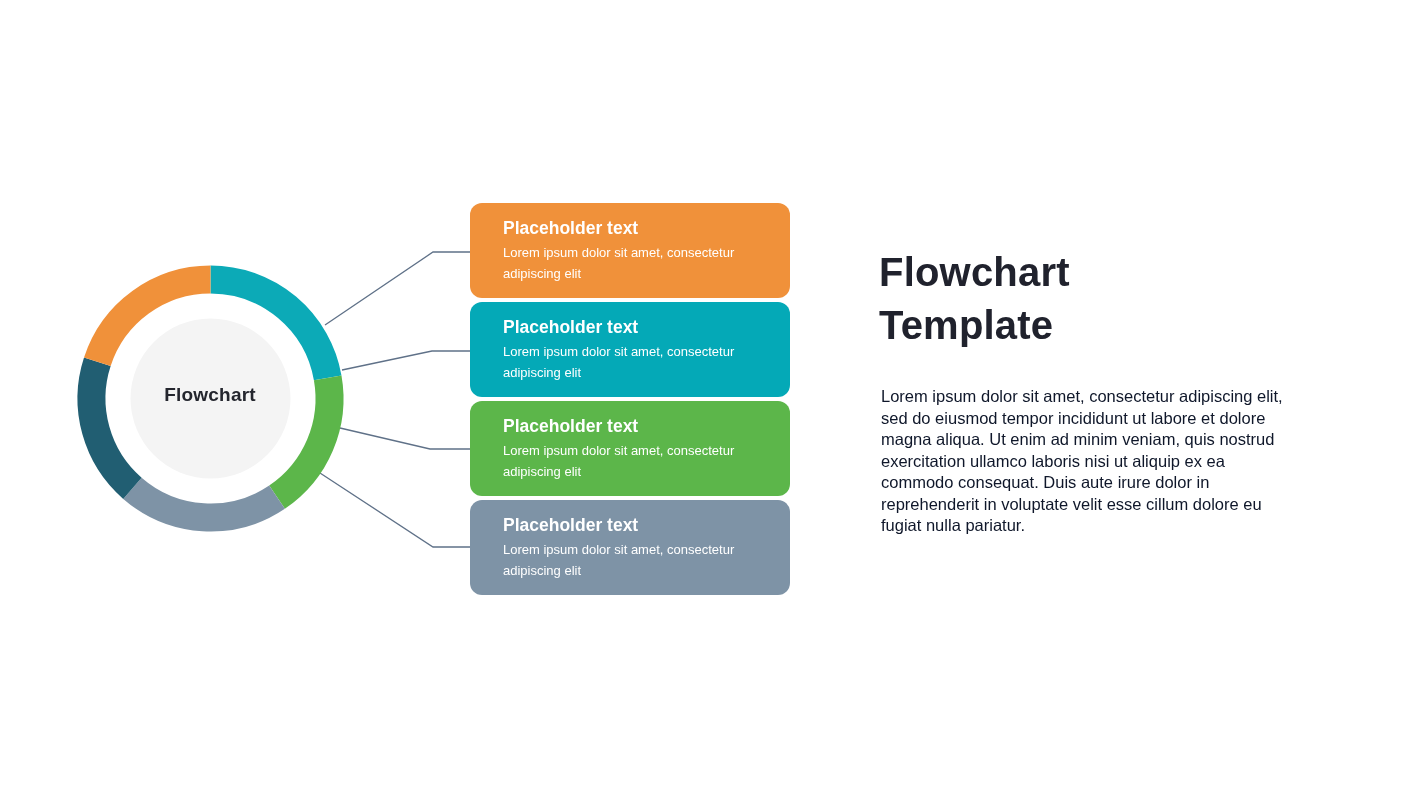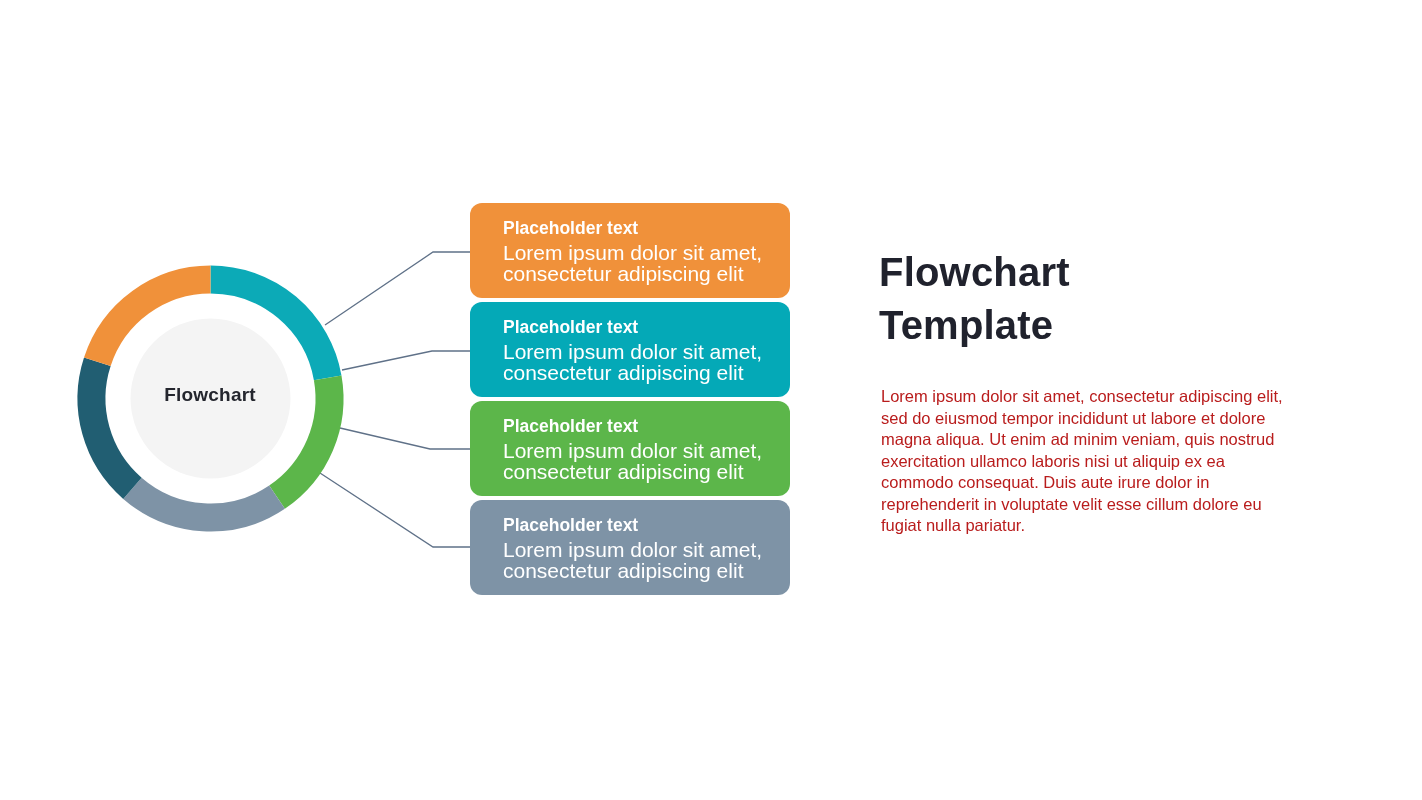--- a/index.html
+++ b/index.html
@@ -35,21 +35,21 @@
     padding: 13px 20px 0 33px;
     color: #ffffff;
   }
   .card-title {
     font-size: 17.5px;
     font-weight: 700;
     line-height: 24px;
     margin: 0 0 2px 0;
   }
   .card-body {
-    font-size: 21px;
+    font-size: 13px;
     font-weight: 400;
     line-height: 21px;
     margin: 0;
   }
   .panel { position: absolute; left: 879px; top: 246px; width: 420px; }
   .panel-title {
     font-size: 40px;
     font-weight: 700;
     line-height: 53px;
     letter-spacing: 0.2px;
@@ -100,16 +100,16 @@
     </div>
     <div class="card" style="background: rgb(126, 147, 166);">
       <p class="card-title">Placeholder text</p>
       <p class="card-body">Lorem ipsum dolor sit amet, consectetur adipiscing elit</p>
     </div>
   </div>
 
   <div class="panel">
     <h1 class="panel-title" style="white-space: pre-line; color: rgb(32, 34, 45);">Flowchart
 Template</h1>
-    <p class="panel-body" style="color: #b91c1c;">Lorem ipsum dolor sit amet, consectetur adipiscing elit, sed do eiusmod tempor incididunt ut labore et dolore magna aliqua. Ut enim ad minim veniam, quis nostrud exercitation ullamco laboris nisi ut aliquip ex ea commodo consequat. Duis aute irure dolor in reprehenderit in voluptate velit esse cillum dolore eu fugiat nulla pariatur.</p>
+    <p class="panel-body" style="color: #0f172a;">Lorem ipsum dolor sit amet, consectetur adipiscing elit, sed do eiusmod tempor incididunt ut labore et dolore magna aliqua. Ut enim ad minim veniam, quis nostrud exercitation ullamco laboris nisi ut aliquip ex ea commodo consequat. Duis aute irure dolor in reprehenderit in voluptate velit esse cillum dolore eu fugiat nulla pariatur.</p>
   </div>
 
 </div>
 
 </body></html>

